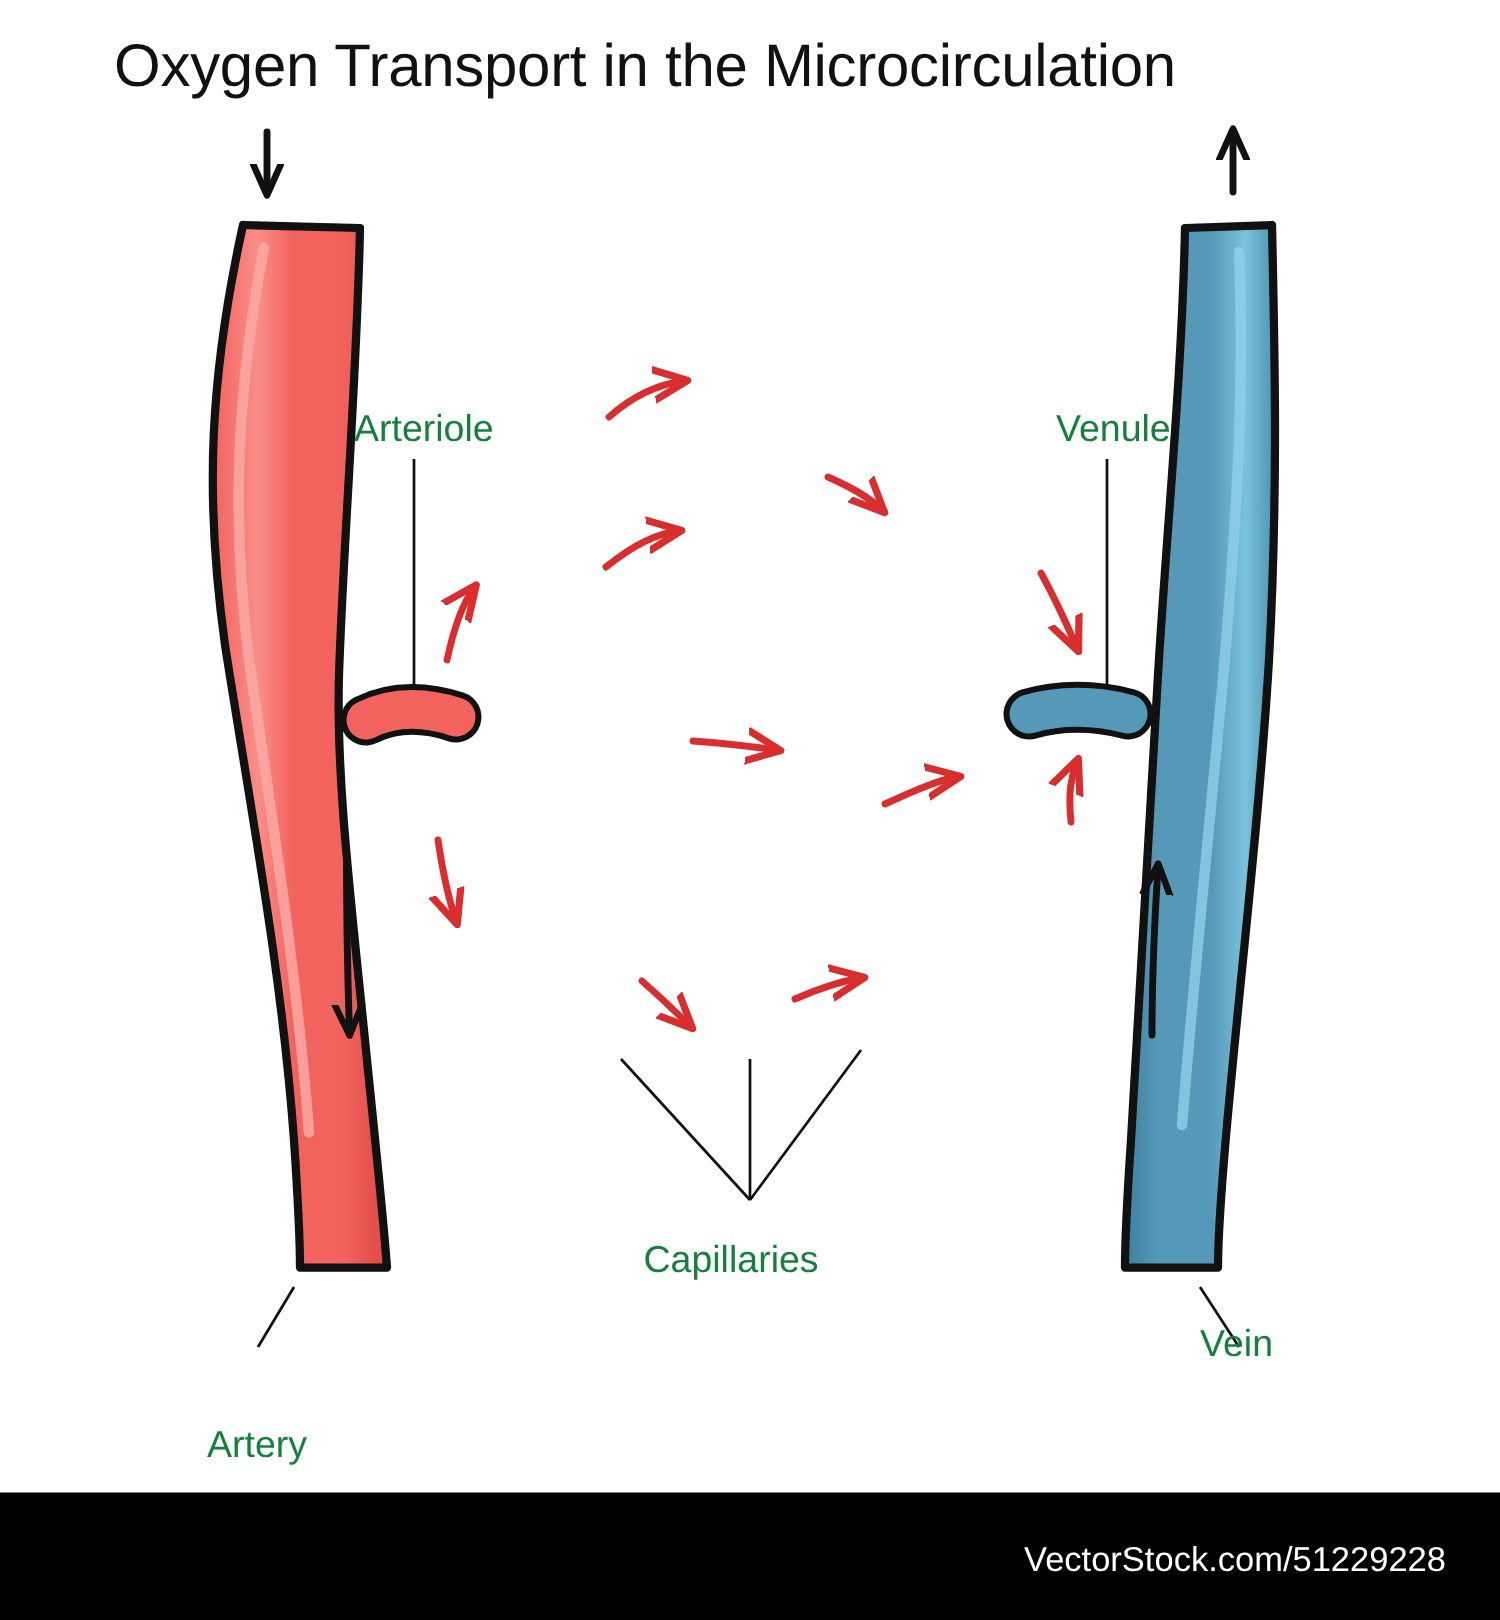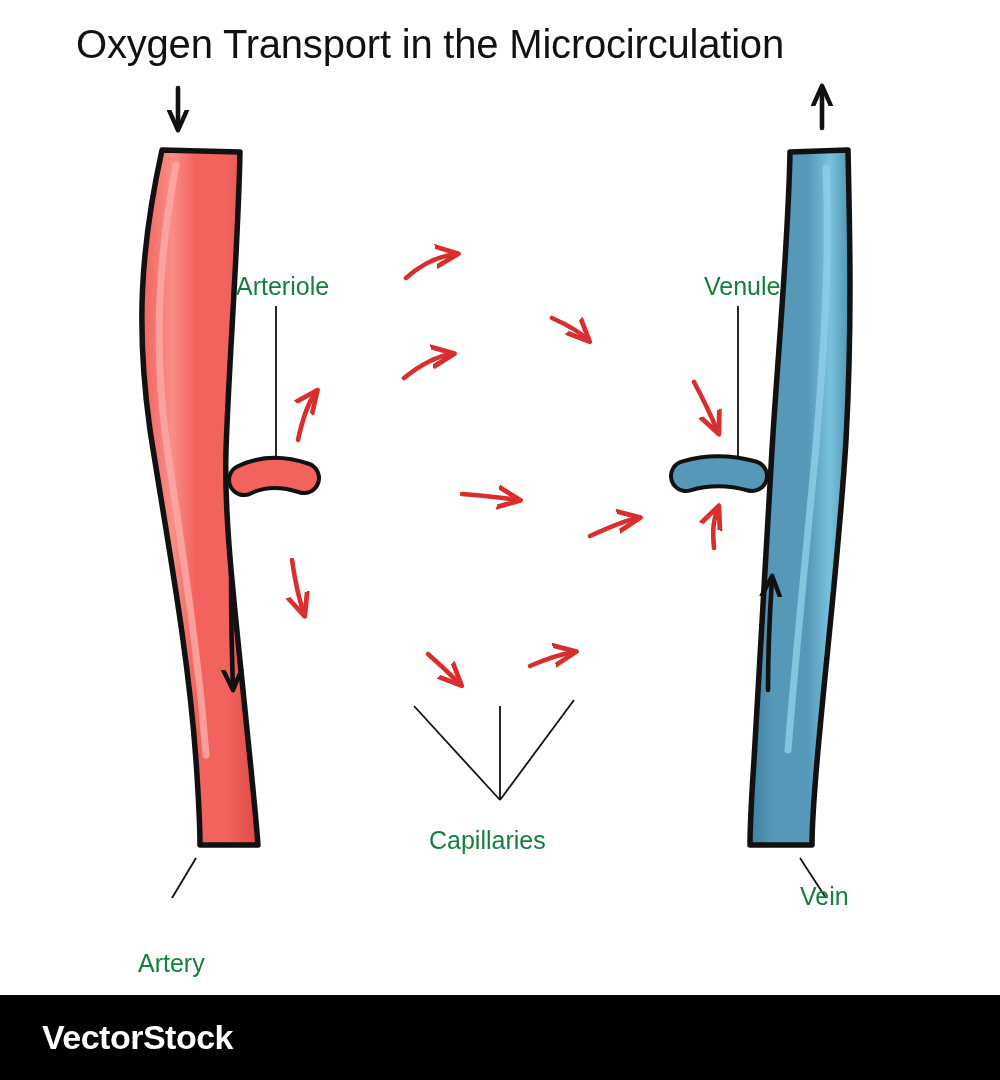--- a/index.html
+++ b/index.html
@@ -206,15 +206,15 @@
     </g>
   </svg>
 
   <div class="lbl" id="lbl-arteriole">Arteriole</div>
   <div class="lbl" id="lbl-venule">Venule</div>
   <div class="lbl" id="lbl-capillaries">Capillaries</div>
   <div class="lbl" id="lbl-artery">Artery</div>
   <div class="lbl" id="lbl-vein">Vein</div>
 
   <div id="footer"></div>
-  <div id="wm-brand">VectorStock</div>
+  <div id="wm-url">VectorStock.com/51229228</div>
 
 </div>
 
 </body></html>

